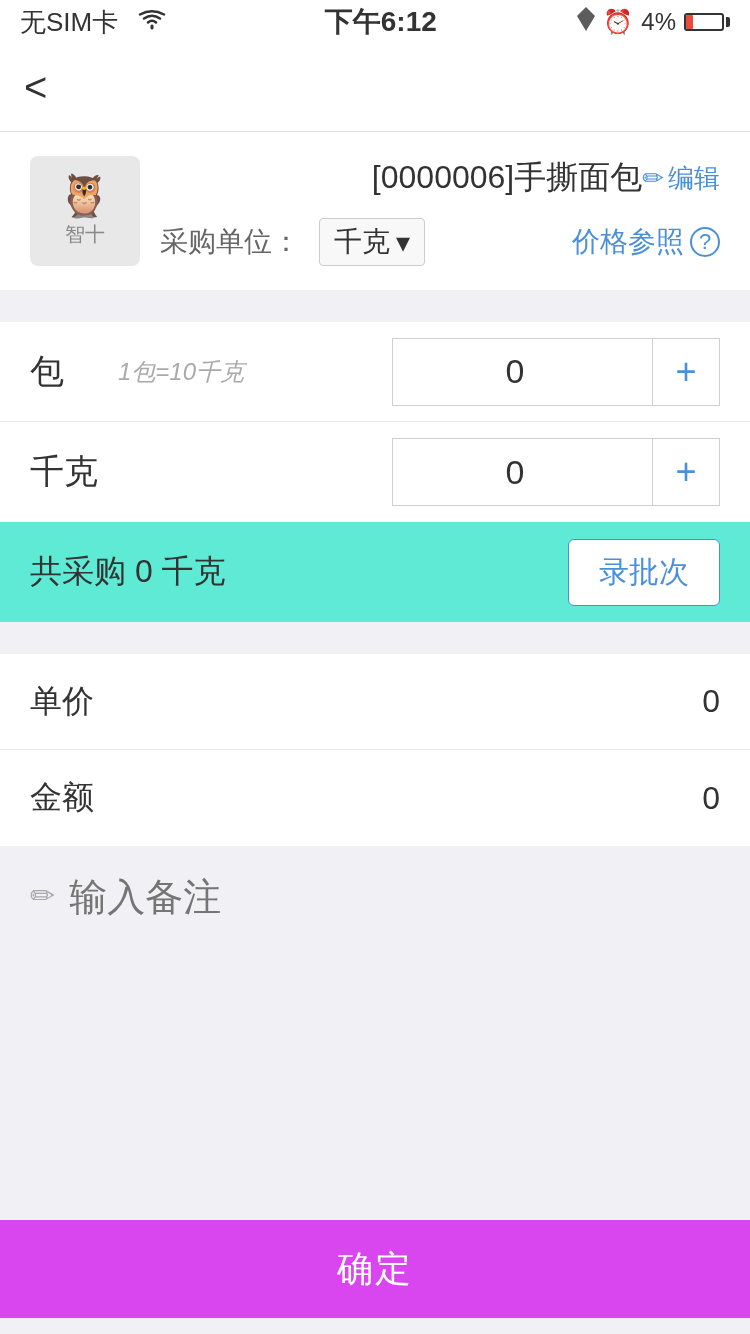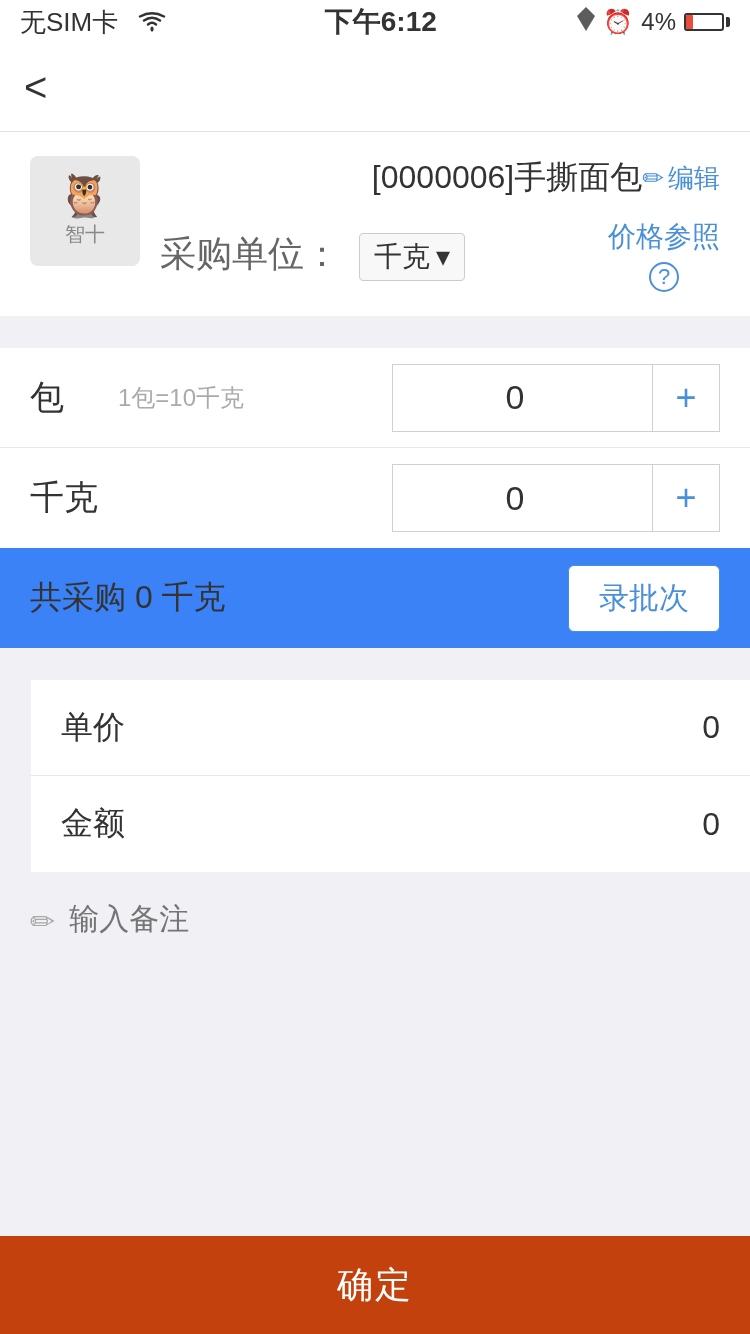--- a/index.html
+++ b/index.html
@@ -20,21 +20,21 @@
       background: #fff;
       display: flex;
       align-items: center;
       justify-content: space-between;
       padding: 0 20px;
       font-size: 26px;
       font-weight: 500;
     }
     .status-left {
       display: flex;
-      align-items: flex-end;
+      align-items: center;
       gap: 20px;
     }
     .status-center {
       font-size: 28px;
       font-weight: 600;
       margin-left: 18px;
     }
     .status-right {
       display: flex;
       align-items: center;
@@ -141,21 +141,21 @@
       align-items: center;
       gap: 4px;
       cursor: pointer;
     }
     .product-unit-row {
       display: flex;
       align-items: center;
       justify-content: space-between;
     }
     .unit-label {
-      font-size: 36px;
+      font-size: 28px;
       color: #666;
       margin-right: 10px;
     }
     .unit-select {
       display: inline-flex;
       align-items: center;
       border: 1px solid #ccc;
       border-radius: 4px;
       padding: 4px 14px;
       font-size: 28px;
@@ -164,21 +164,20 @@
       gap: 6px;
       cursor: pointer;
     }
     .price-ref {
       font-size: 28px;
       color: #4a90d9;
       display: flex;
       align-items: center;
       gap: 6px;
       cursor: pointer;
-      flex-direction: column;
     }
     .price-ref-help {
       width: 30px;
       height: 30px;
       border: 2px solid #4a90d9;
       border-radius: 50%;
       display: flex;
       align-items: center;
       justify-content: center;
       font-size: 22px;
@@ -208,20 +207,21 @@
     .input-label {
       font-size: 34px;
       color: #333;
       flex: 0 0 auto;
       min-width: 80px;
     }
     .input-sublabel {
       font-size: 24px;
       color: #aaa;
       margin-left: 8px;
+      font-style: italic;
     }
     .input-controls {
       margin-left: auto;
       display: flex;
       align-items: center;
       gap: 0;
     }
     .number-input {
       width: 260px;
       height: 68px;
@@ -242,21 +242,21 @@
       color: #4a90d9;
       display: flex;
       align-items: center;
       justify-content: center;
       cursor: pointer;
       font-weight: 300;
     }
 
     
     .summary-row {
-      background: #3b82f6;
+      background: #5eead4;
       display: flex;
       align-items: center;
       justify-content: space-between;
       padding: 0 30px;
       height: 100px;
     }
     .summary-text {
       font-size: 32px;
       color: #333;
     }
@@ -267,21 +267,20 @@
       font-size: 30px;
       padding: 12px 30px;
       border-radius: 6px;
       cursor: pointer;
     }
 
     
     .price-section {
       background: #fff;
       margin-top: 16px;
-      margin-left: 31px;
     }
     .price-row {
       display: flex;
       align-items: center;
       justify-content: space-between;
       padding: 0 30px;
       height: 96px;
       border-bottom: 1px solid #e8e8e8;
     }
     .price-row:last-child {
@@ -306,44 +305,44 @@
       align-items: flex-start;
       gap: 14px;
       min-height: 120px;
     }
     .notes-icon {
       font-size: 30px;
       color: #aaa;
       margin-top: 2px;
     }
     .notes-input {
-      font-size: 30px;
+      font-size: 38px;
       color: #aaa;
       border: none;
       background: transparent;
       outline: none;
       flex: 1;
       font-family: inherit;
     }
 
     
     .main-content {
       flex: 1;
       min-height: 200px;
       background: #f0f0f5;
     }
 
     
     .confirm-btn {
       position: fixed;
-      bottom: 0;
+      bottom: 16px;
       left: 0;
       width: 750px;
       height: 98px;
-      background: #c2410c;
+      background: #d946ef;
       color: #fff;
       font-size: 36px;
       font-weight: 500;
       border: none;
       cursor: pointer;
       display: flex;
       align-items: center;
       justify-content: center;
       letter-spacing: 2px;
     }

